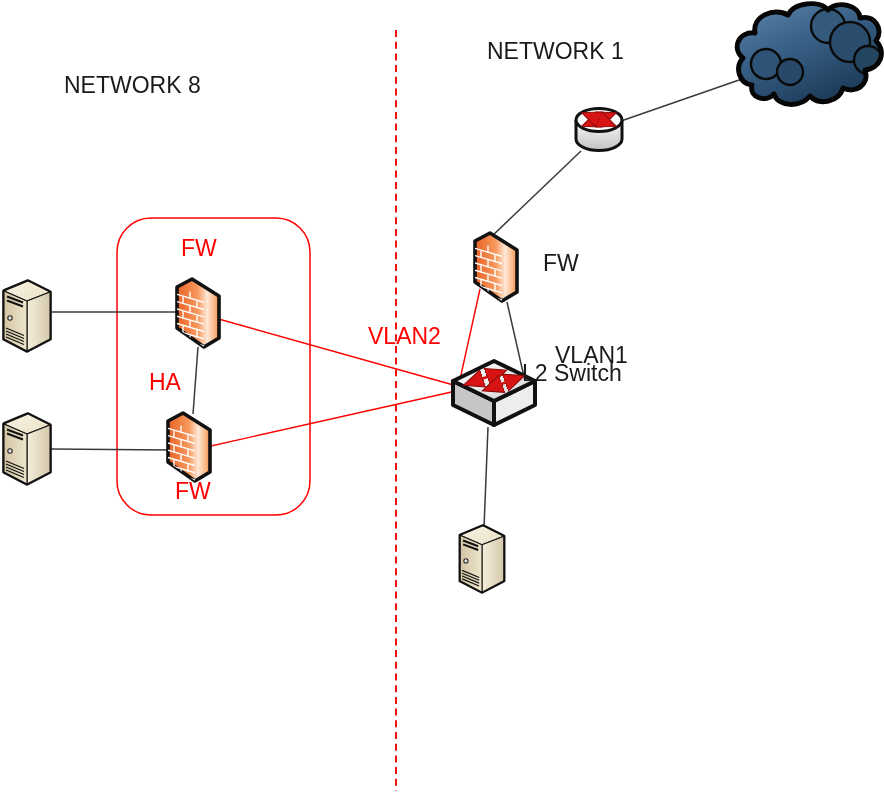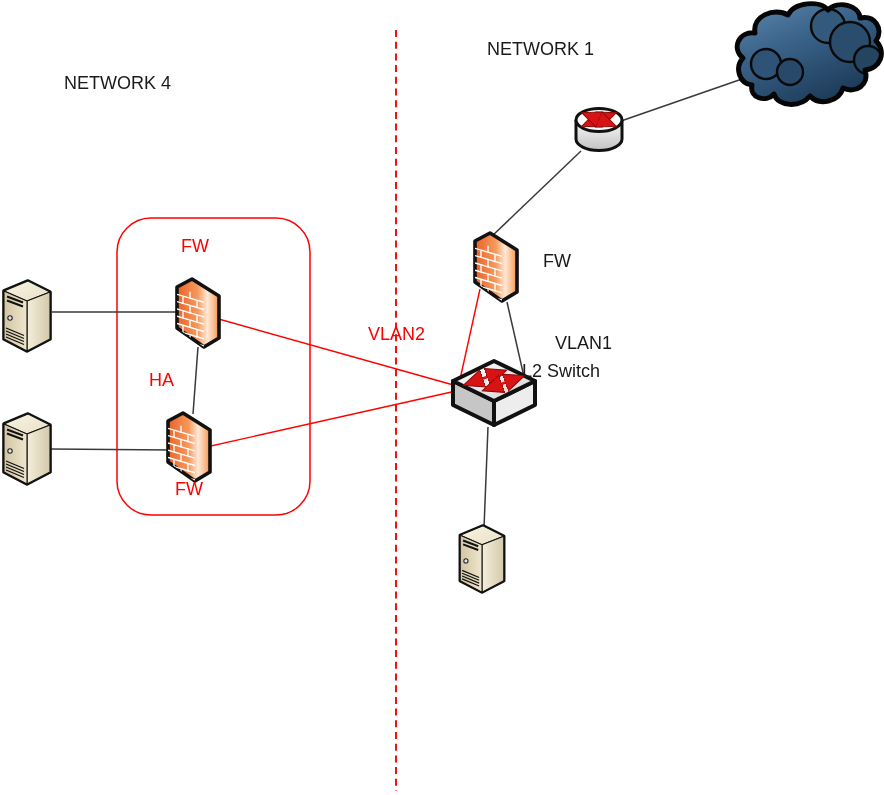--- a/index.html
+++ b/index.html
@@ -1,20 +1,20 @@
 <!DOCTYPE html>
 <html><head>
 <meta charset="utf-8">
 <style>
   html,body{margin:0;padding:0;background:#ffffff;}
   #canvas{
     position:relative;width:884px;height:795px;overflow:hidden;
     background:#ffffff;font-family:"Liberation Sans",sans-serif;
   }
-  .lbl{position:absolute;line-height:1;white-space:nowrap;font-size:18px;color:#1a1a1a;}
+  .lbl{position:absolute;line-height:1;white-space:nowrap;font-size:23px;color:#1a1a1a;}
   .lbl.red{color:#ff0000;}
   .icon{position:absolute;}
   .icon svg{display:block;width:100%;height:100%;}
   svg.wires{position:absolute;left:0;top:0;}
 </style>
 </head>
 <body>
 
 <div id="canvas">
 
@@ -186,23 +186,23 @@
     <svg viewBox="0 0 54 74">
         <use href="#sym-server" xlink:href="#sym-server"></use>
       </svg>
   </div>
   <div class="icon" style="left:0;top:412px;width:54px;height:74px">
     <svg viewBox="0 0 54 74">
         <use href="#sym-server" xlink:href="#sym-server"></use>
       </svg>
   </div>
 
-  <div class="lbl" style="left:64px;top:74px">NETWORK 4</div>
+  <div class="lbl" style="left:64px;top:74px">NETWORK 8</div>
   <div class="lbl" style="left:487px;top:40px">NETWORK 1</div>
   <div class="lbl red" style="left:181px;top:237px">FW</div>
   <div class="lbl red" style="left:149px;top:371px">HA</div>
   <div class="lbl red" style="left:175px;top:480px">FW</div>
   <div class="lbl red" style="left:368px;top:325px">VLAN2</div>
   <div class="lbl" style="left:543px;top:252px">FW</div>
-  <div class="lbl" style="left:555px;top:334px">VLAN1</div>
+  <div class="lbl" style="left:555px;top:344px">VLAN1</div>
   <div class="lbl" style="left:522px;top:362px">L2 Switch</div>
 
 </div>
 
 </body></html>

